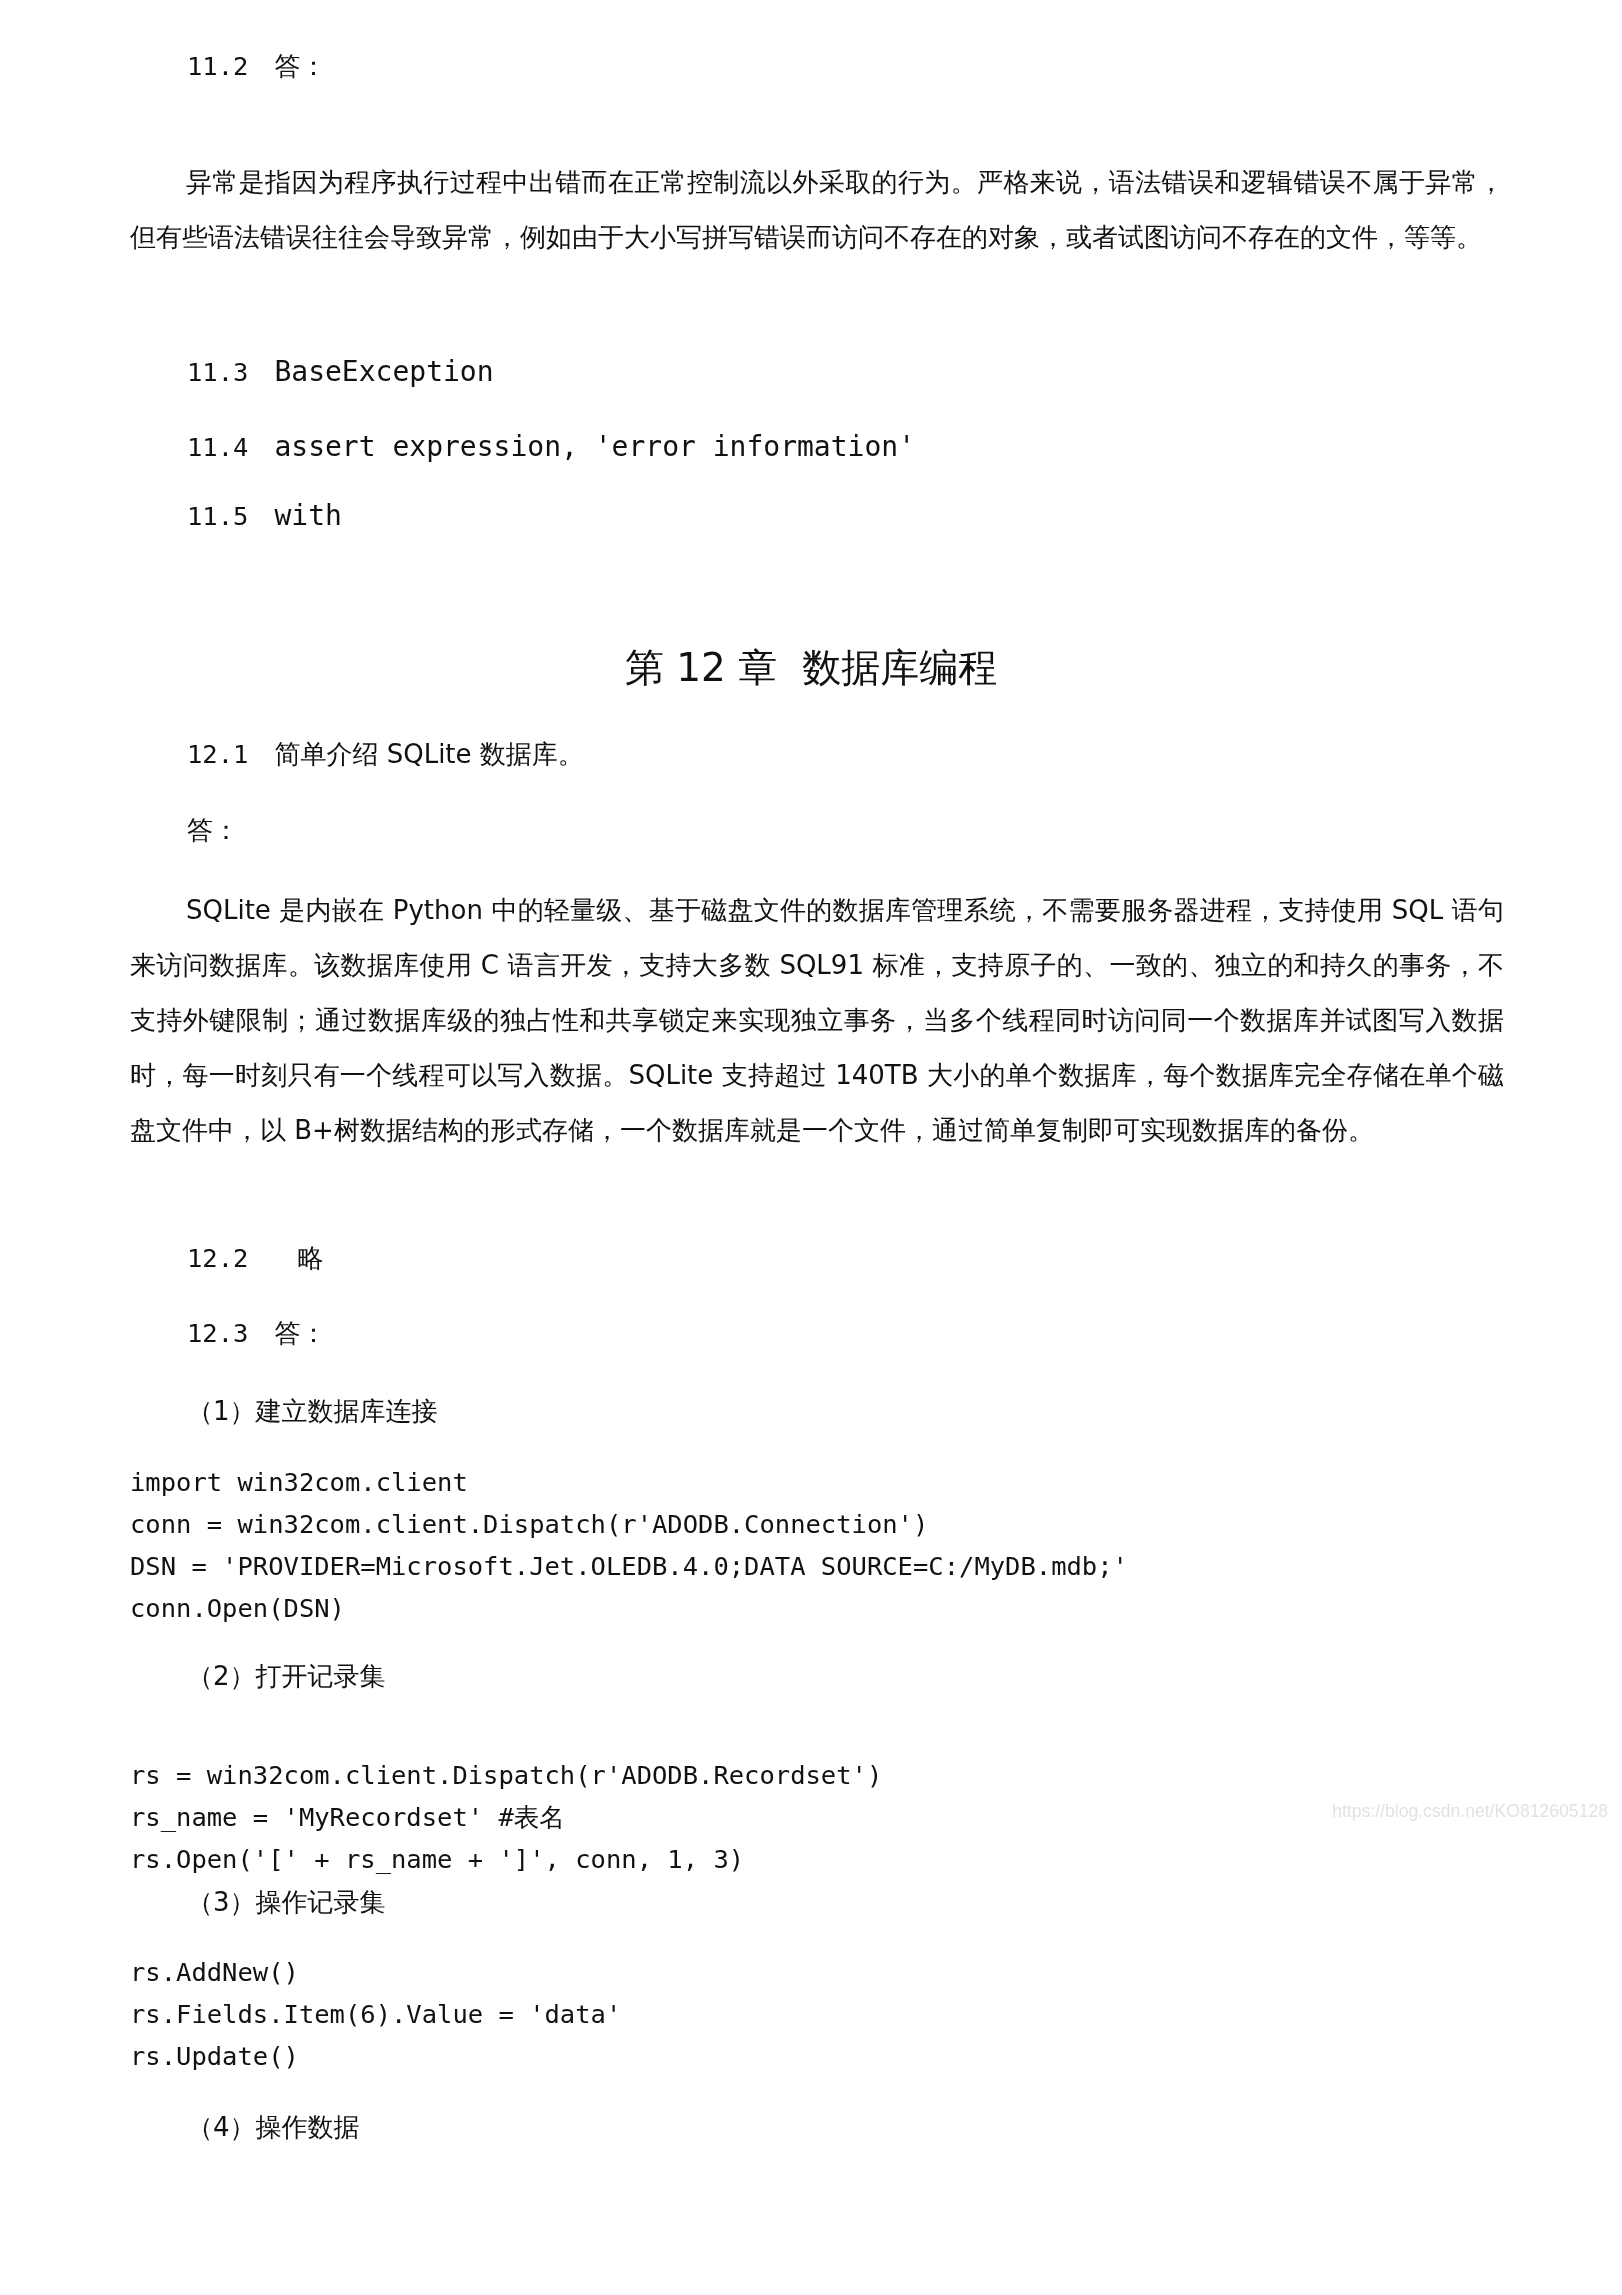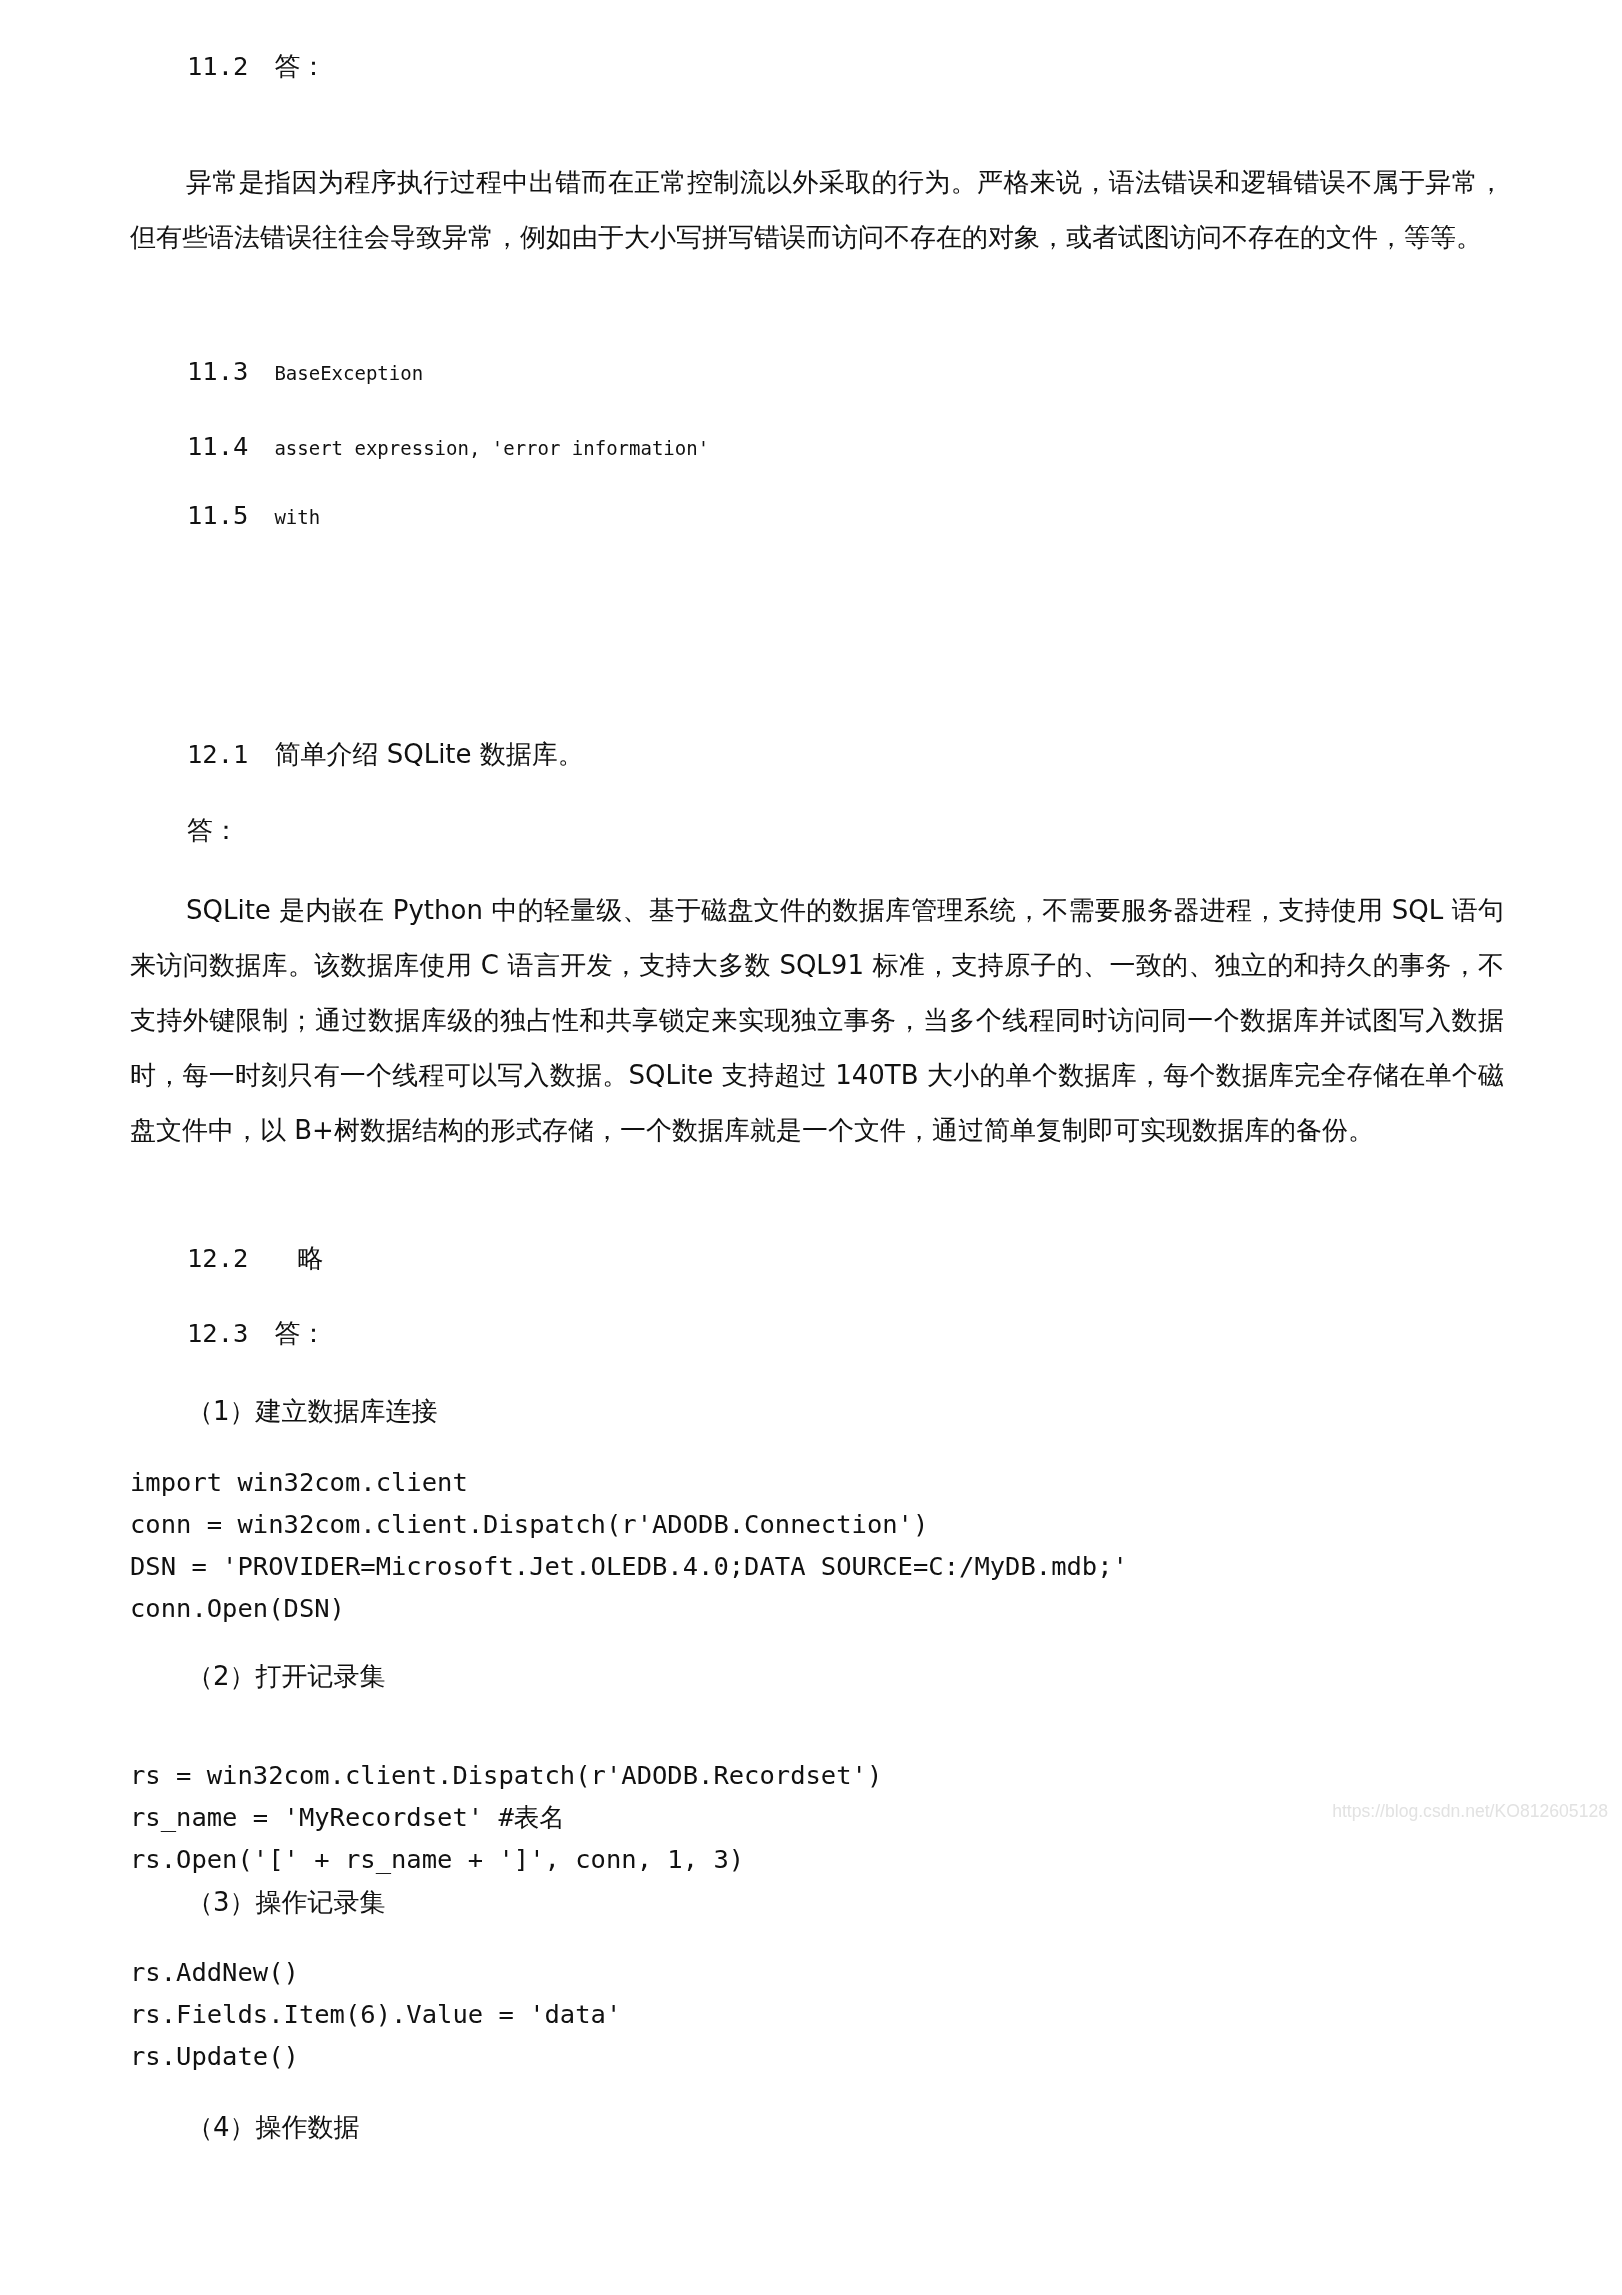--- a/index.html
+++ b/index.html
@@ -29,21 +29,21 @@
     white-space: nowrap;
   }
   .indent { left: 187px; }
   .num {
     font-family: "DejaVu Sans Mono", "Liberation Mono", monospace;
     font-size: 25.5px;
     display: inline-block;
   }
   .mono {
     font-family: "DejaVu Sans Mono", "Liberation Mono", monospace;
-    font-size: 19px;
+    font-size: 28px;
   }
   .para {
     position: absolute;
     left: 130px;
     width: 1374px;
     font-size: 26px;
     line-height: 55px;
     text-indent: 56px;
     text-align: justify;
     text-justify: inter-character;
@@ -102,20 +102,26 @@
   </div>
 
   <div class="line indent" style="top:429px;">
     <span class="num">11.4</span><span class="gap1"></span><span class="mono">assert expression, 'error information'</span>
   </div>
 
   <div class="line indent" style="top:498px;">
     <span class="num">11.5</span><span class="gap1"></span><span class="mono">with</span>
   </div>
 
+  <h1 class="chapter" style="margin:0;">
+    <span>第</span>
+    <span>12</span>
+    <span>章</span>&nbsp;
+    <span>数据库编程</span>
+  </h1>
 
   <div class="line indent" style="top:737px;">
     <span class="num">12.1</span><span class="gap1"></span><span>简单介绍 SQLite 数据库。</span>
   </div>
 
   <div class="line indent" style="top:813px;">答：</div>
 
   <div class="para" style="top:883px;">SQLite 是内嵌在 Python 中的轻量级、基于磁盘文件的数据库管理系统，不需要服务器进程，支持使用 SQL 语句来访问数据库。该数据库使用 C 语言开发，支持大多数 SQL91 标准，支持原子的、一致的、独立的和持久的事务，不支持外键限制；通过数据库级的独占性和共享锁定来实现独立事务，当多个线程同时访问同一个数据库并试图写入数据时，每一时刻只有一个线程可以写入数据。SQLite 支持超过 140TB 大小的单个数据库，每个数据库完全存储在单个磁盘文件中，以 B+树数据结构的形式存储，一个数据库就是一个文件，通过简单复制即可实现数据库的备份。</div>
 
   <div class="line indent" style="top:1241px;">

